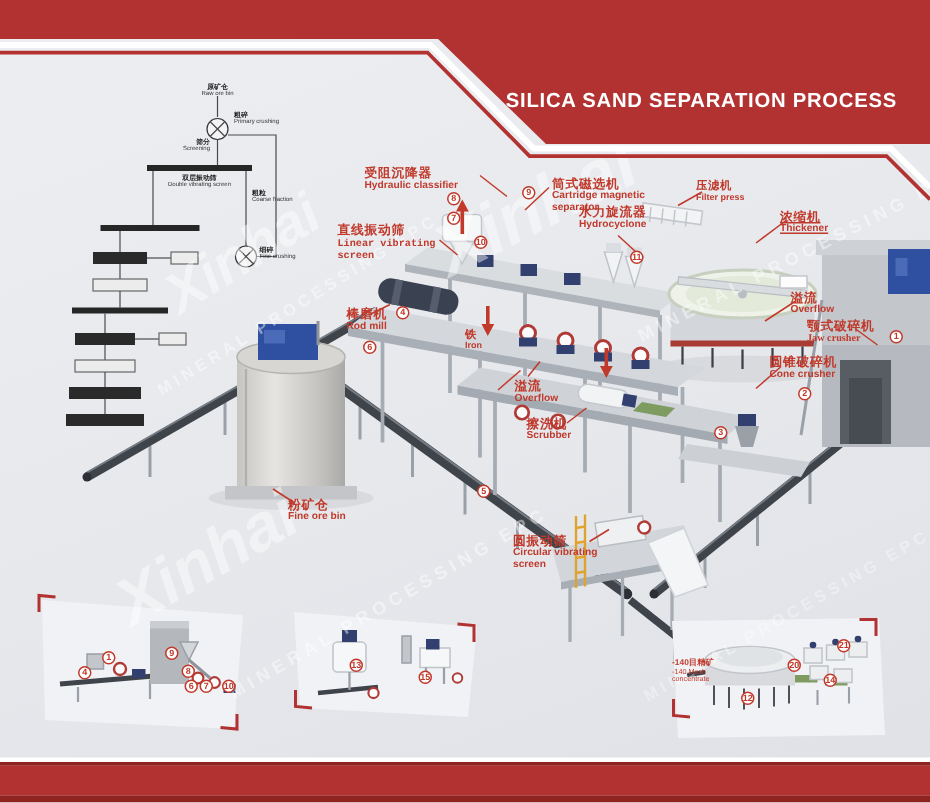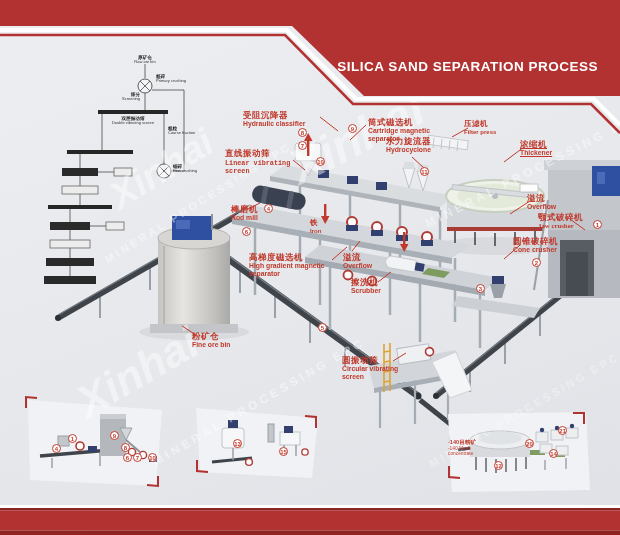--- a/index.html
+++ b/index.html
@@ -393,24 +393,20 @@
     <span class="en">Thickener</span>
     </div>
   <div class="eq" style="left:225px;top:149px;width:80px;font-family:Liberation Mono, monospace;">
     <span class="zh">直线振动筛</span>
     <span class="en">Linear vibrating screen</span>
     </div>
   <div class="eq left" style="left:231px;top:204px;width:42px;">
     <span class="zh">棒磨机</span>
     <span class="en">Rod mill</span>
     </div>
-  <div class="eq" style="left:249px;top:252px;width:92px;">
-    <span class="zh">高梯度磁选机</span>
-    <span class="en">High gradient magnetic separator</span>
-    </div>
   <div class="eq left" style="left:343px;top:252px;width:40px;">
     <span class="zh">溢流</span>
     <span class="en">Overflow</span>
     </div>
   <div class="eq left" style="left:351px;top:277px;width:44px;">
     <span class="zh">擦洗机</span>
     <span class="en">Scrubber</span>
     </div>
   <div class="eq left" style="left:527px;top:193px;width:44px;">
     <span class="zh">溢流</span>

